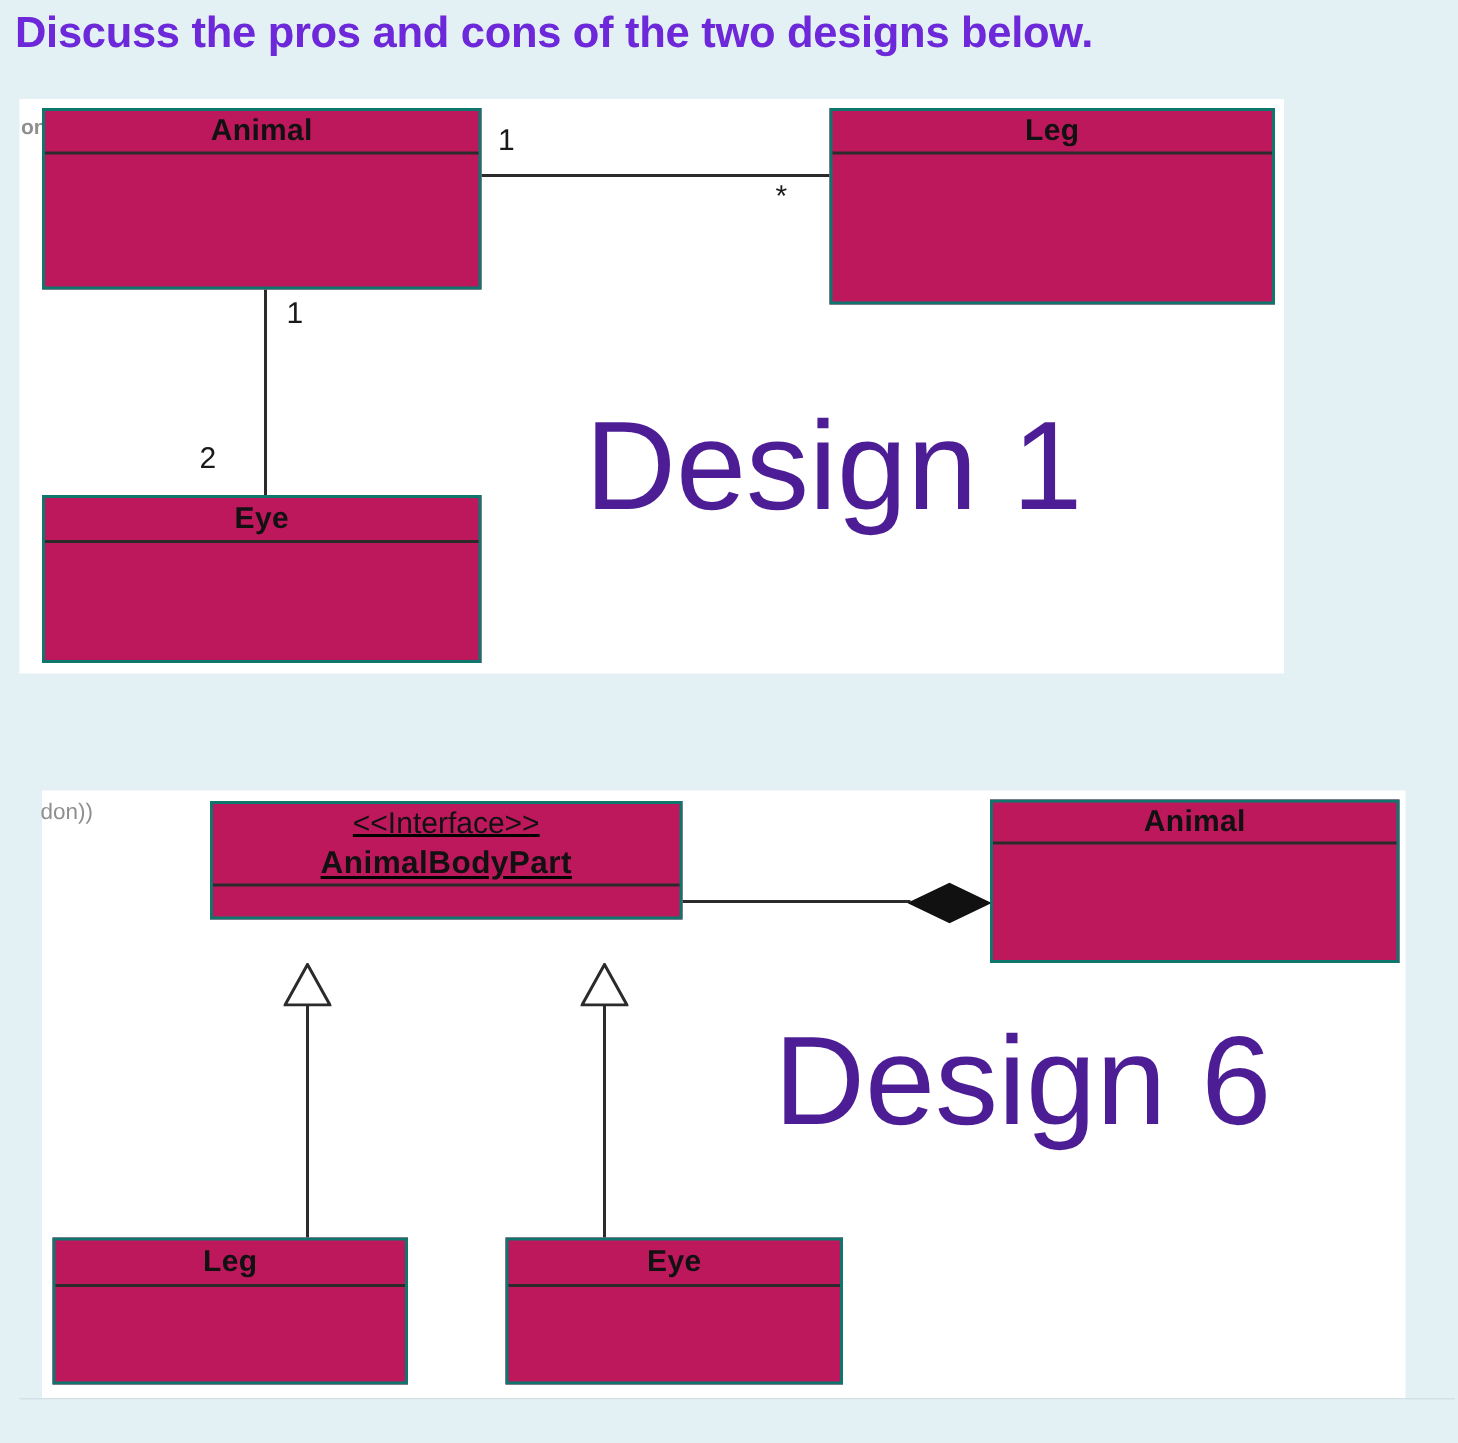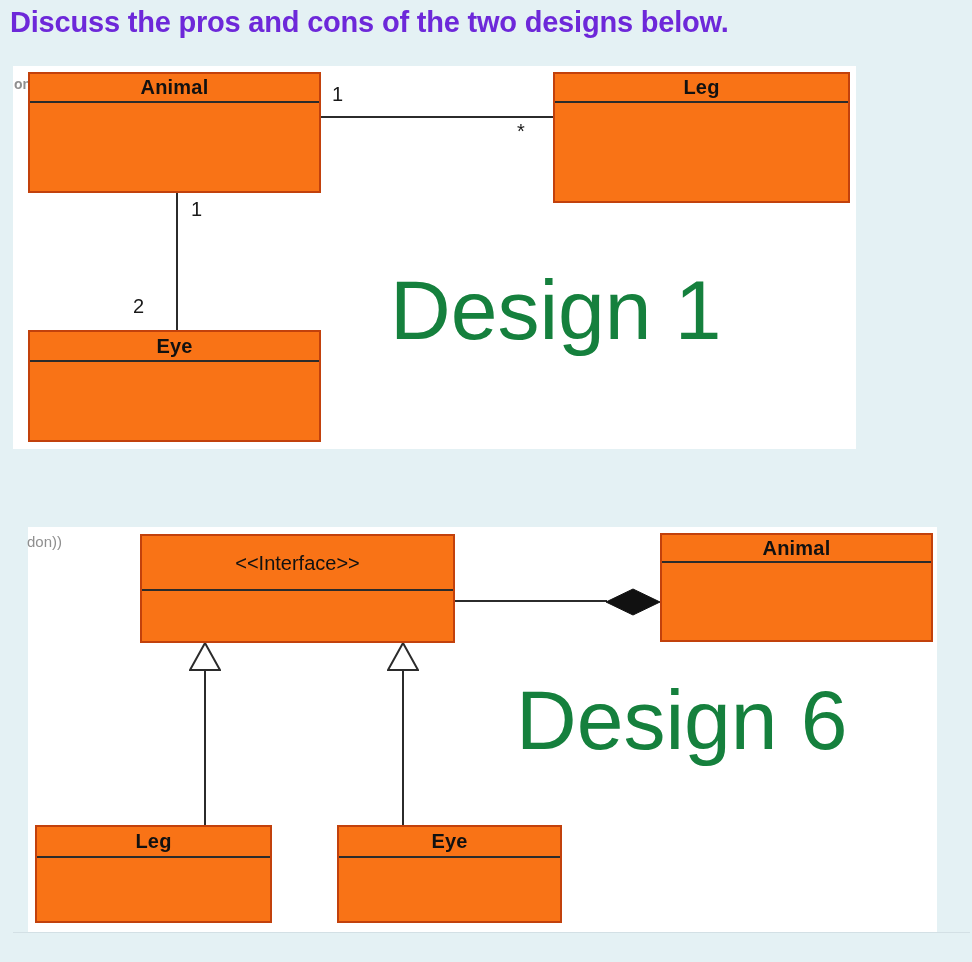--- a/index.html
+++ b/index.html
@@ -17,22 +17,22 @@
   .canvas{
     position:absolute;background:#ffffff;
   }
   #canvas-d1{left:13px;top:66px;width:843px;height:383px;}
   #canvas-d2{left:28px;top:527px;width:909px;height:406px;}
   .bottom-rule{
     position:absolute;left:13px;top:932px;width:957px;height:1px;
     background:#d3e0e5;
   }
   .uml-box{
-    position:absolute;background:#f97316;
-    border:2px solid #c2410c;box-sizing:border-box;
+    position:absolute;background:#be185d;
+    border:2px solid #0f766e;box-sizing:border-box;
   }
   .uml-title{
     border-bottom:2px solid #2b2b2b;box-sizing:border-box;
     display:flex;align-items:center;justify-content:center;
     font-weight:bold;font-size:20px;color:#111;
     letter-spacing:0.2px;
   }
   .uml-header-2line{
     border-bottom:2px solid #2b2b2b;box-sizing:border-box;
     display:flex;flex-direction:column;align-items:center;justify-content:center;
@@ -41,21 +41,21 @@
   .stereotype{font-size:20px;font-weight:400;line-height:26px;}
   .iface-name{font-size:21px;font-weight:bold;line-height:27px;letter-spacing:0.3px;}
   .hline,.vline{position:absolute;background:#2b2b2b;}
   .mult{
     position:absolute;font-size:20px;color:#1a1a1a;line-height:1;
   }
   .watermark{position:absolute;color:#8f8f8f;}
   #wm-d1{left:14px;top:76px;font-size:14px;font-weight:bold;}
   #wm-d2{left:27px;top:533px;font-size:15px;font-weight:400;}
   .design-label{
-    position:absolute;font-size:84px;font-weight:400;color:#15803d;
+    position:absolute;font-size:84px;font-weight:400;color:#4c1d95;
     line-height:1.05;white-space:nowrap;text-align:center;
   }
   #design1-label{left:390px;top:266px;}
   #design2-label{left:516px;top:676px;}
   .icon{position:absolute;}
 </style>
 </head>
 <body style="background: rgb(228, 241, 244);">
 
 <div class="page-title">Discuss the pros and cons of the two designs below.</div>
@@ -100,23 +100,24 @@
 <div class="vline" style="left:204px;top:670px;width:2px;height:155px;"></div>
 <div class="vline" style="left:402px;top:670px;width:2px;height:155px;"></div>
 
 <svg class="icon" style="left:189px;top:642px;" width="32" height="29">
   <polygon points="16,1 1,28 31,28" fill="#ffffff" stroke="#2b2b2b" stroke-width="2"></polygon>
 </svg>
 <svg class="icon" style="left:387px;top:642px;" width="32" height="29">
   <polygon points="16,1 1,28 31,28" fill="#ffffff" stroke="#2b2b2b" stroke-width="2"></polygon>
 </svg>
 
-<div class="uml-box" style="left:140px;top:534px;width:315px;height:109px;">
+<div class="uml-box" style="left:140px;top:534px;width:315px;height:79px;text-decoration:underline;">
   <div class="uml-header-2line" style="height:55px;">
     <div class="stereotype">&lt;&lt;Interface&gt;&gt;</div>
+    <div class="iface-name">AnimalBodyPart</div>
   </div>
 </div>
 
 <div class="uml-box" style="left:660px;top:533px;width:273px;height:109px;">
   <div class="uml-title" style="height:28px;">Animal</div>
 </div>
 
 <div class="uml-box" style="left:35px;top:825px;width:237px;height:98px;">
   <div class="uml-title" style="height:31px;">Leg</div>
 </div>

